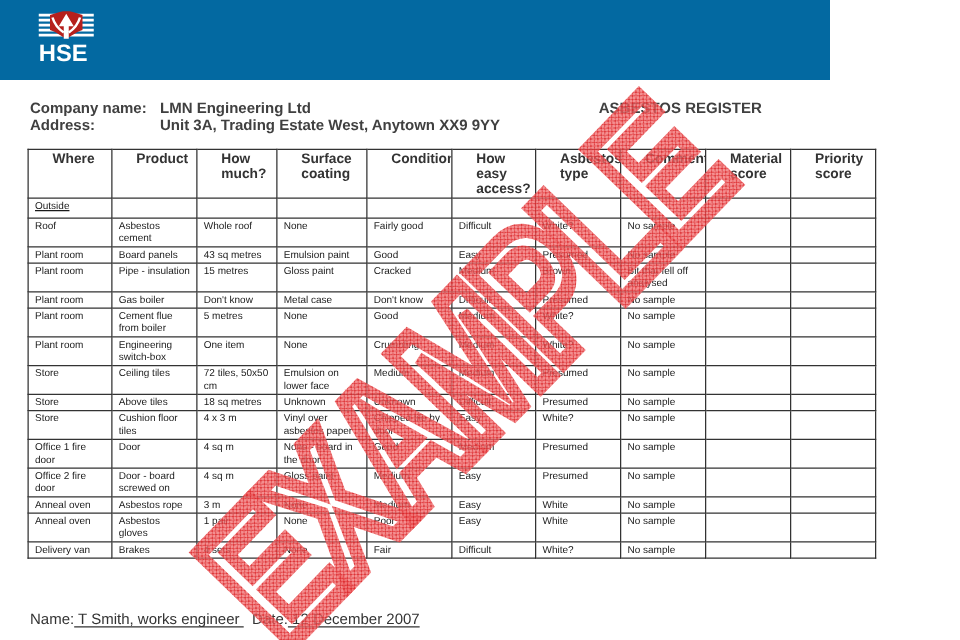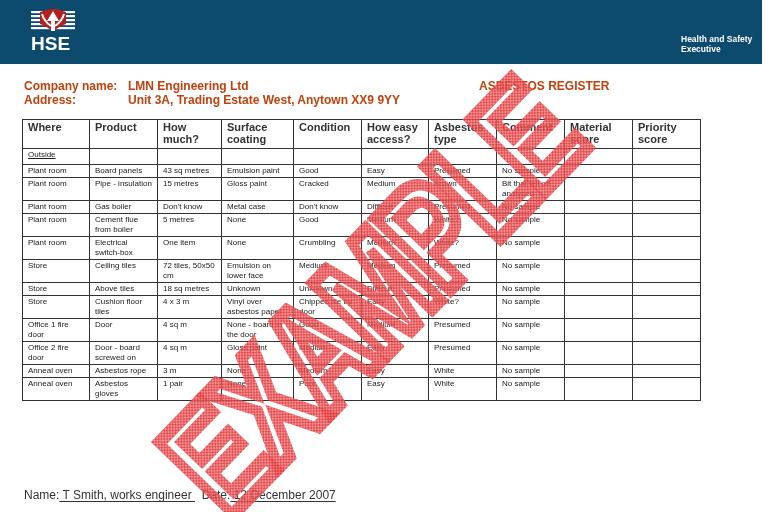--- a/index.html
+++ b/index.html
@@ -1,24 +1,24 @@
 <!DOCTYPE html>
 <html><head>
 <meta charset="utf-8">
 <style>
   html, body { margin:0; padding:0; }
   body { width:768px; height:512px; position:relative; overflow:hidden; background:#ffffff; font-family:"Liberation Sans", sans-serif; color:#1a1a1a; }
-  .banner { position:absolute; left:0; top:0; width:762px; height:64px; background:#0c4a6e; }
+  .banner { position:absolute; left:0; top:0; width:664px; height:64px; background:#0369a1; }
   .logo { position:absolute; left:30px; top:9px; width:46px; height:46px; }
   .logo-text { position:absolute; left:31px; top:33px; color:#fff; font-weight:bold; font-size:19px; letter-spacing:0px; font-family:"Liberation Sans", sans-serif; }
   .exec { position:absolute; left:681px; top:34px; color:#fff; font-weight:bold; font-size:8.5px; line-height:10px; }
-  .meta { position:absolute; font-weight:bold; font-size:12px; color:#c2410c;text-align:center; }
+  .meta { position:absolute; font-weight:bold; font-size:12px; color:#404040;text-align:center; }
   table.reg { position:absolute; left:22px; top:119px; width:678px; border-collapse:collapse; table-layout:fixed; font-size:8px; }
   table.reg td, table.reg th { border:1.3px solid #333; padding:1px 5px; vertical-align:top; text-align:left; line-height:10px; overflow:hidden; }
-  table.reg th { font-size:11px; font-weight:bold; line-height:12px; padding:1px 5px; height:26px; color:#333; }
+  table.reg th { font-size:11px; font-weight:bold; line-height:12px; padding:1px 19px; height:26px; color:#333; }
   .sec td { height:13px; }
   .sec .lbl { text-decoration:underline; }
   .footer { position:absolute; left:24px; top:488px; font-size:12px; color:#333; }
   .footer u { text-underline-offset:2px; }
   .watermark { position:absolute; left:0; top:0; width:768px; height:512px; pointer-events:none; }
 </style>
 </head>
 <body>
 
 <div class="banner">
@@ -81,20 +81,32 @@
         <td></td>
         <td></td>
         <td></td>
         <td></td>
         <td></td>
         <td></td>
         <td></td>
         <td></td>
       </tr>
       <tr>
+        <td>Roof</td>
+        <td>Asbestos cement</td>
+        <td>Whole roof</td>
+        <td>None</td>
+        <td>Fairly good</td>
+        <td>Difficult</td>
+        <td>White?</td>
+        <td>No sample</td>
+        <td></td>
+        <td></td>
+      </tr>
+      <tr>
         <td>Plant room</td>
         <td>Board panels</td>
         <td>43 sq metres</td>
         <td>Emulsion paint</td>
         <td>Good</td>
         <td>Easy</td>
         <td>Presumed</td>
         <td>No sample</td>
         <td></td>
         <td></td>
@@ -130,21 +142,21 @@
         <td>None</td>
         <td>Good</td>
         <td>Medium</td>
         <td>White?</td>
         <td>No sample</td>
         <td></td>
         <td></td>
       </tr>
       <tr>
         <td>Plant room</td>
-        <td>Electrical switch-box</td>
+        <td>Engineering switch-box</td>
         <td>One item</td>
         <td>None</td>
         <td>Crumbling</td>
         <td>Medium</td>
         <td>White?</td>
         <td>No sample</td>
         <td></td>
         <td></td>
       </tr>
       <tr>
@@ -220,20 +232,32 @@
         <td></td>
       </tr>
       <tr>
         <td>Anneal oven</td>
         <td>Asbestos gloves</td>
         <td>1 pair</td>
         <td>None</td>
         <td>Poor</td>
         <td>Easy</td>
         <td>White</td>
+        <td>No sample</td>
+        <td></td>
+        <td></td>
+      </tr>
+      <tr>
+        <td>Delivery van</td>
+        <td>Brakes</td>
+        <td>4 sets</td>
+        <td>None</td>
+        <td>Fair</td>
+        <td>Difficult</td>
+        <td>White?</td>
         <td>No sample</td>
         <td></td>
         <td></td>
       </tr>
     </tbody>
 </table>
 
 <div class="footer">
   <span>Name:</span><u> T Smith, works engineer </u>
   &nbsp;&nbsp;<span>Date:</span><u> 12 December 2007</u>

